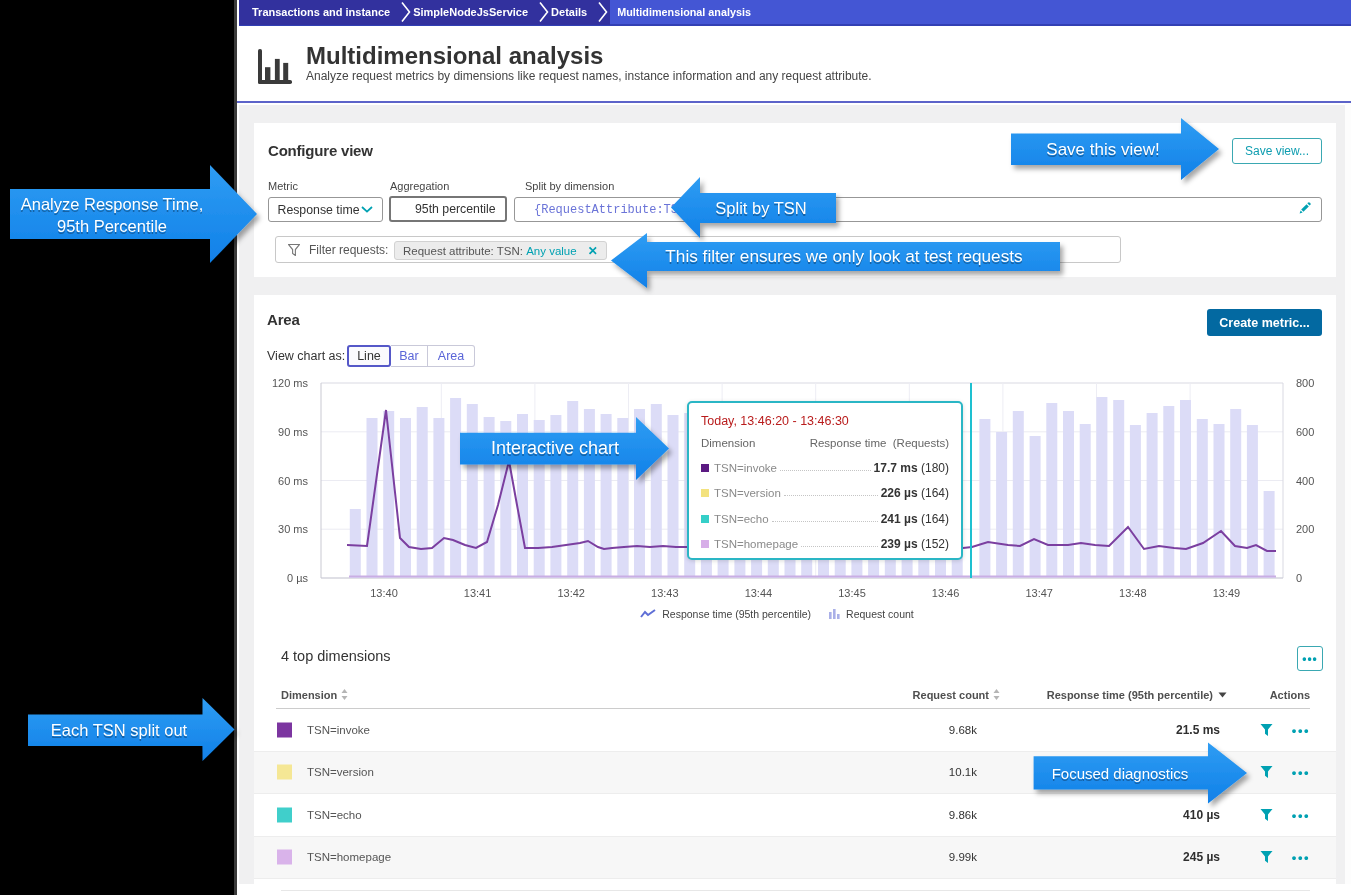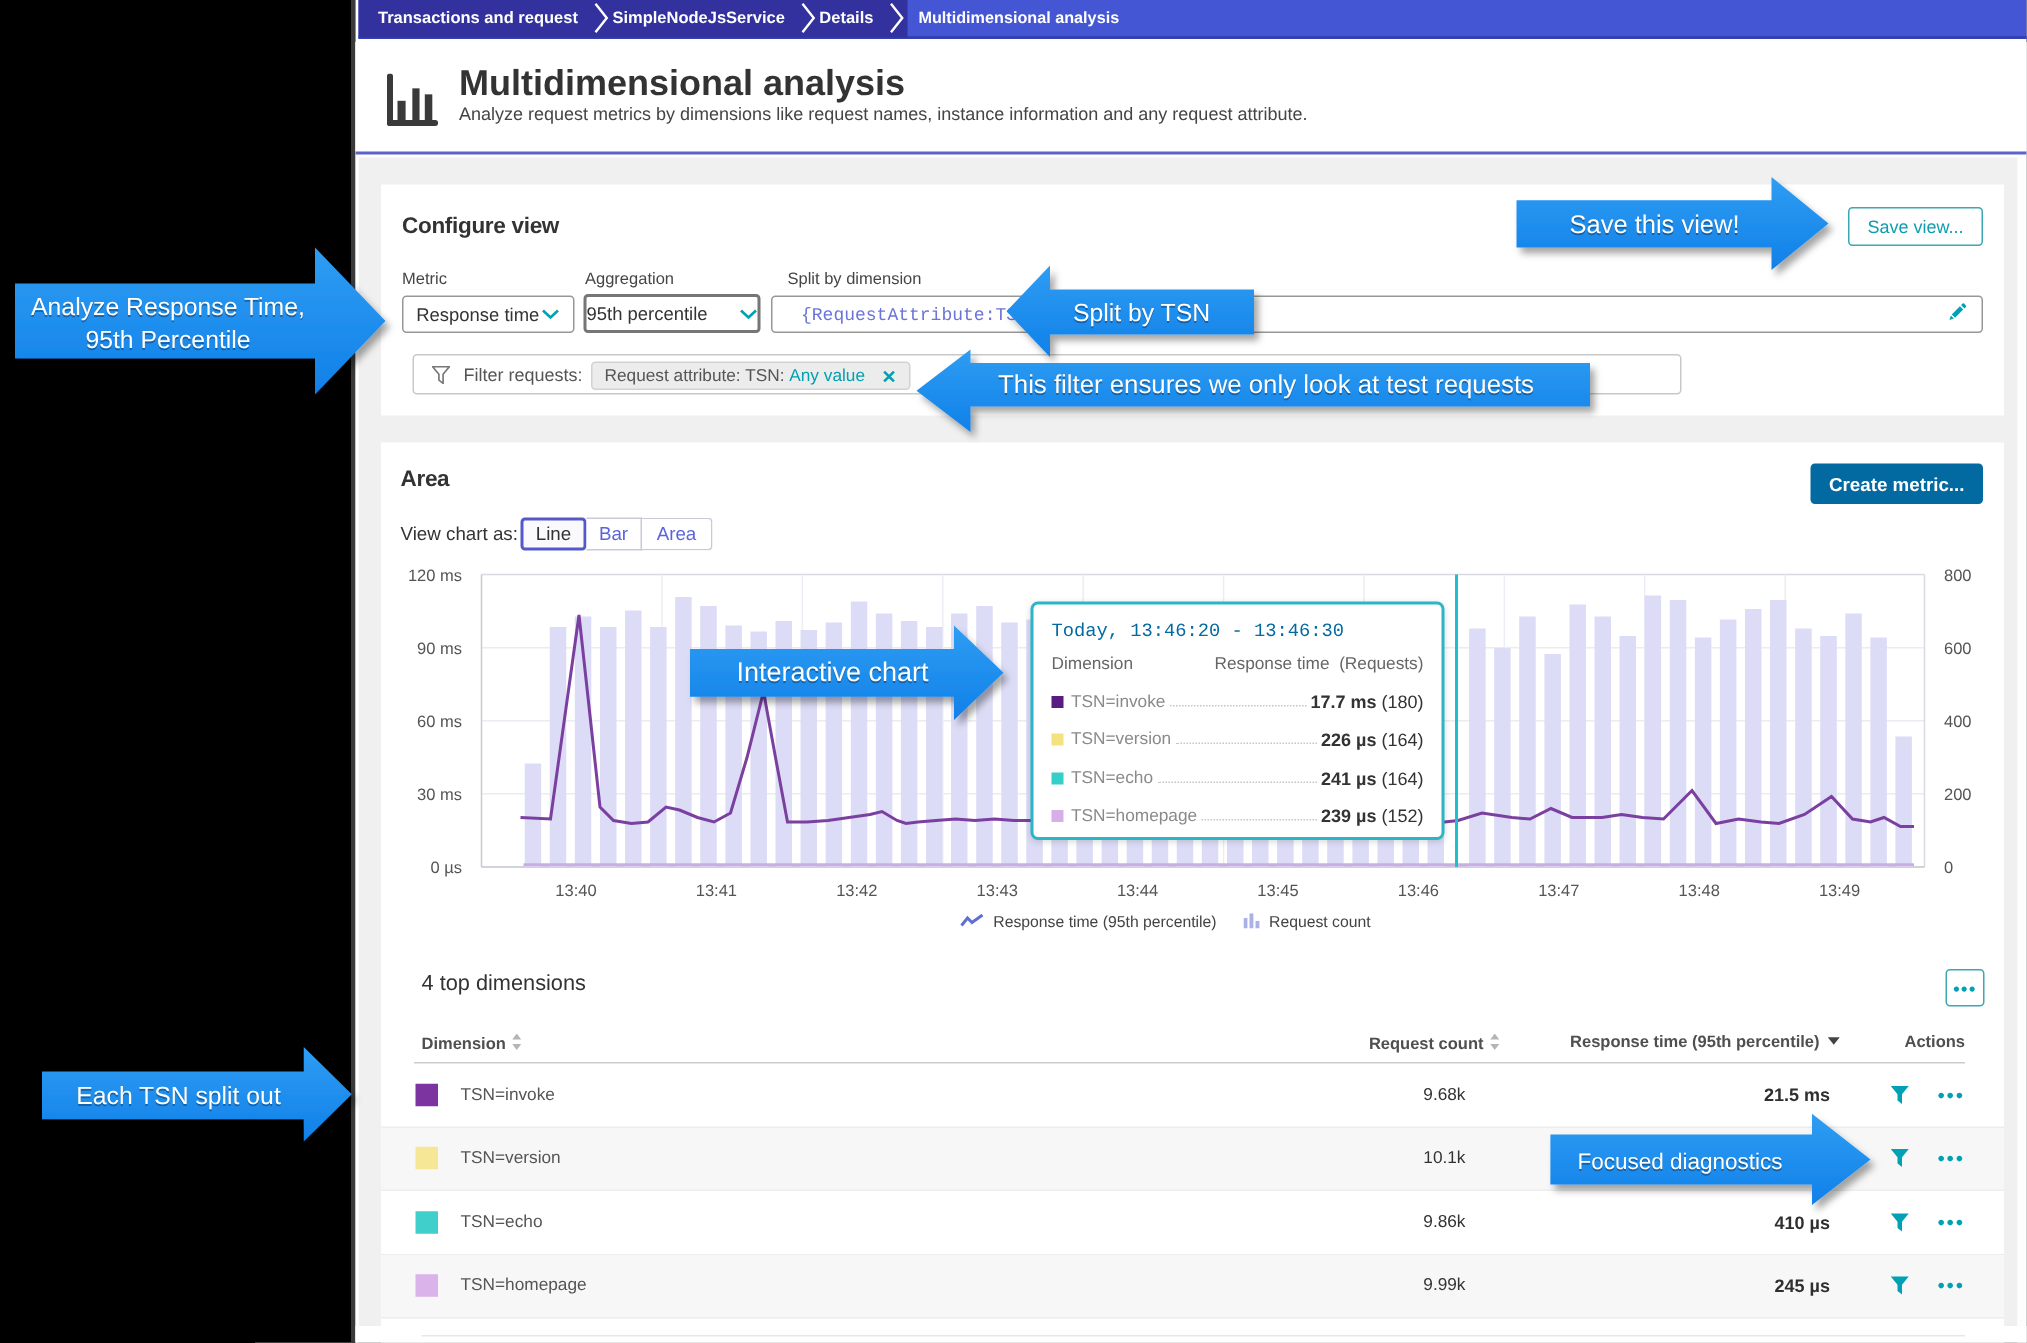--- a/index.html
+++ b/index.html
@@ -35,21 +35,21 @@
 #chip { position:absolute; left:118px; top:4px; height:19px; background:#ececec;
   border:1px solid #d2d2d2; border-radius:3px; font-size:11.5px; color:#555;
   display:flex; align-items:center; padding:0 8px; }
 
 .seg { position:absolute; height:22px; border:1px solid #c9c9d9; background:#fff; color:#5a65d8;
   font-size:12.5px; display:flex; align-items:center; justify-content:center; }
 
 #tt { position:absolute; left:687px; top:401px; width:276px; height:159px; background:#fff;
   border:2px solid #2ab6c5; border-radius:5px; z-index:20; padding:11px 12px 0 12px;
   box-shadow:0 1px 4px rgba(0,0,0,0.15); }
-#tt .ttl { font-size:12.5px; color:#0369a1;font-family:Liberation Mono, monospace; }
+#tt .ttl { font-size:12.5px; color:#b91c1c; }
 .tthdr { display:flex; font-size:11.5px; color:#666; margin-top:9px; }
 .ttrow { display:flex; align-items:center; font-size:11.5px; color:#8a8a8a; margin-top:11.5px; }
 .ttsq { width:8px; height:8px; margin-right:5px; flex:none; }
 .ttname { white-space:nowrap; }
 .ttlead { flex:1; border-bottom:1px dotted #c5c5c5; margin:0 3px 3px 3px; height:9px; }
 .ttval { color:#333; font-size:12px; white-space:nowrap; }
 .ttval b { font-weight:bold; }
 
 #legend { position:absolute; left:-18px; top:313px; width:1082px; text-align:center; font-size:10.5px;
   color:#444; }
@@ -80,21 +80,21 @@
 #bline { position:absolute; left:281px; top:890px; width:1029px; height:1px; background:#e7e7e7; }
 </style></head>
 <body>
 <div id="appborder"></div>
 <div id="app"></div>
 <div id="content"></div>
 <div id="white-l"></div>
 <div id="white-r"></div>
 <div id="crumb">
     <div id="crumbdark">
-      <span>Transactions and request</span>
+      <span>Transactions and instance</span>
       <svg width="10" height="20" viewBox="0 0 10 20" style="margin:0 2px 0 11px">
         <polyline points="1,0.5 8.5,10 1,19.5" fill="none" stroke="#fff" stroke-width="1.6"></polyline>
       </svg>
       <span>SimpleNodeJsService</span>
       <svg width="10" height="20" viewBox="0 0 10 20" style="margin:0 2px 0 11px">
         <polyline points="1,0.5 8.5,10 1,19.5" fill="none" stroke="#fff" stroke-width="1.6"></polyline>
       </svg>
       <span>Details</span>
       <svg width="10" height="20" viewBox="0 0 10 20" style="margin:0 2px 0 11px">
         <polyline points="1,0.5 8.5,10 1,19.5" fill="none" stroke="#fff" stroke-width="1.6"></polyline>
@@ -121,21 +121,21 @@
   <div class="btn-outline" style="left:978px;top:15px;width:90px;height:26px;border-width:1.5px">Save view...</div>
   <div class="flabel" style="left:14px;top:57px">Metric</div>
   <div class="flabel" style="left:136px;top:57px">Aggregation</div>
   <div class="flabel" style="left:271px;top:57px">Split by dimension</div>
   <div class="fbox" style="left:13.5px;top:74px;width:115px;height:25px;padding:0 9px;justify-content:space-between;white-space:nowrap;font-size:12.3px">
       <span>Response time</span>
       <svg width="12" height="7" viewBox="0 0 12 7">
         <path d="M1 1 L6 5.6 L11 1" fill="none" stroke="#00a1b2" stroke-width="1.8"></path>
       </svg>
     </div>
-  <div class="fbox" style="left:135px;top:73px;width:118px;height:26px;border:2px solid #767676;padding:0 0;justify-content:space-between;white-space:nowrap;font-size:12.3px">
+  <div class="fbox" style="left:135px;top:73px;width:118px;height:26px;border:2px solid #767676;padding:0 24px;justify-content:space-between;white-space:nowrap;font-size:12.3px">
       <span>95th percentile</span>
       <svg width="12" height="7" viewBox="0 0 12 7">
         <path d="M1 1 L6 5.6 L11 1" fill="none" stroke="#00a1b2" stroke-width="1.8"></path>
       </svg>
     </div>
   <div class="fbox" style="left:260px;top:74px;width:808px;height:25px;padding:0 10px 0 19px">
       <span class="mono" style="color:#6b74d8;font-size:12px">{RequestAttribute:TSN}</span>
       <span style="margin-left:auto"><svg width="13" height="13" viewBox="0 0 13 13">
           <g fill="#00a1b2">
             <path d="M3.2 7.6 L8.6 2.2 L10.8 4.4 L5.4 9.8 Z"></path>

